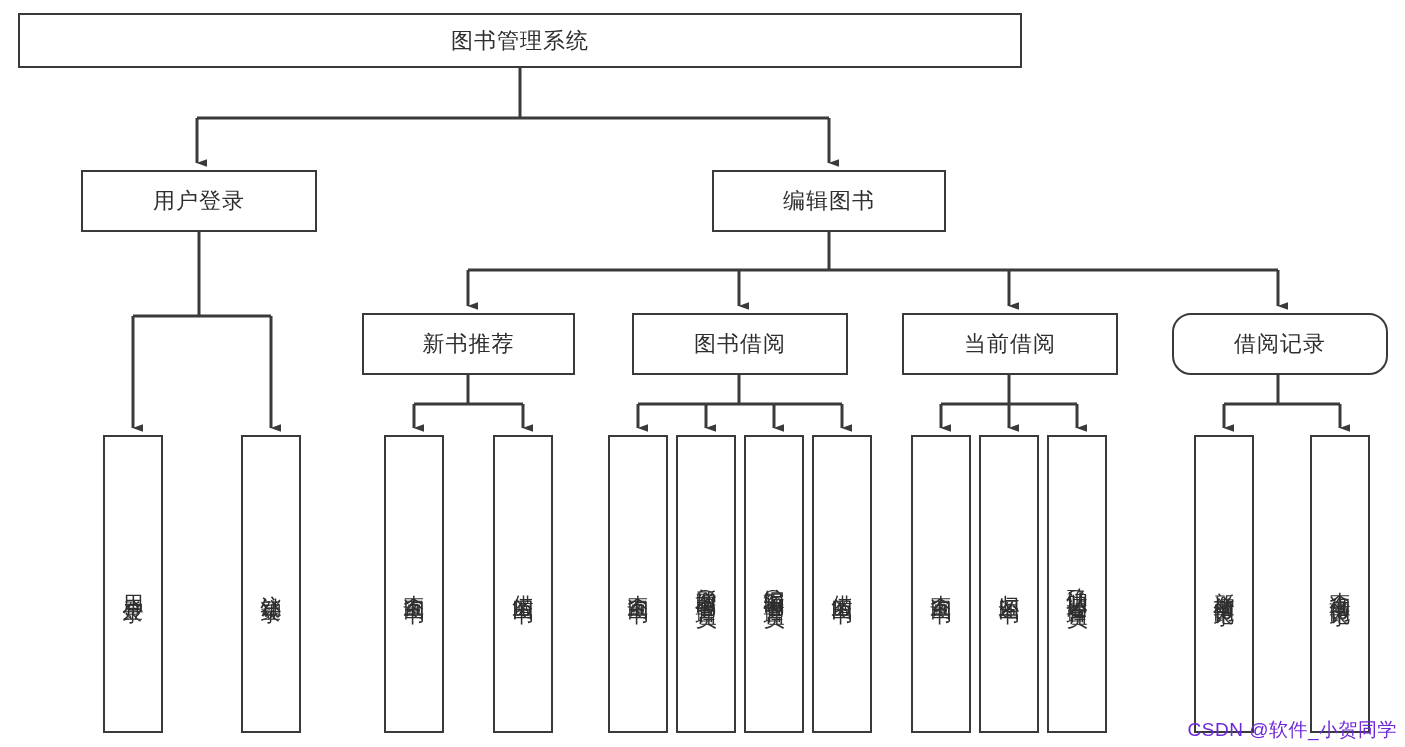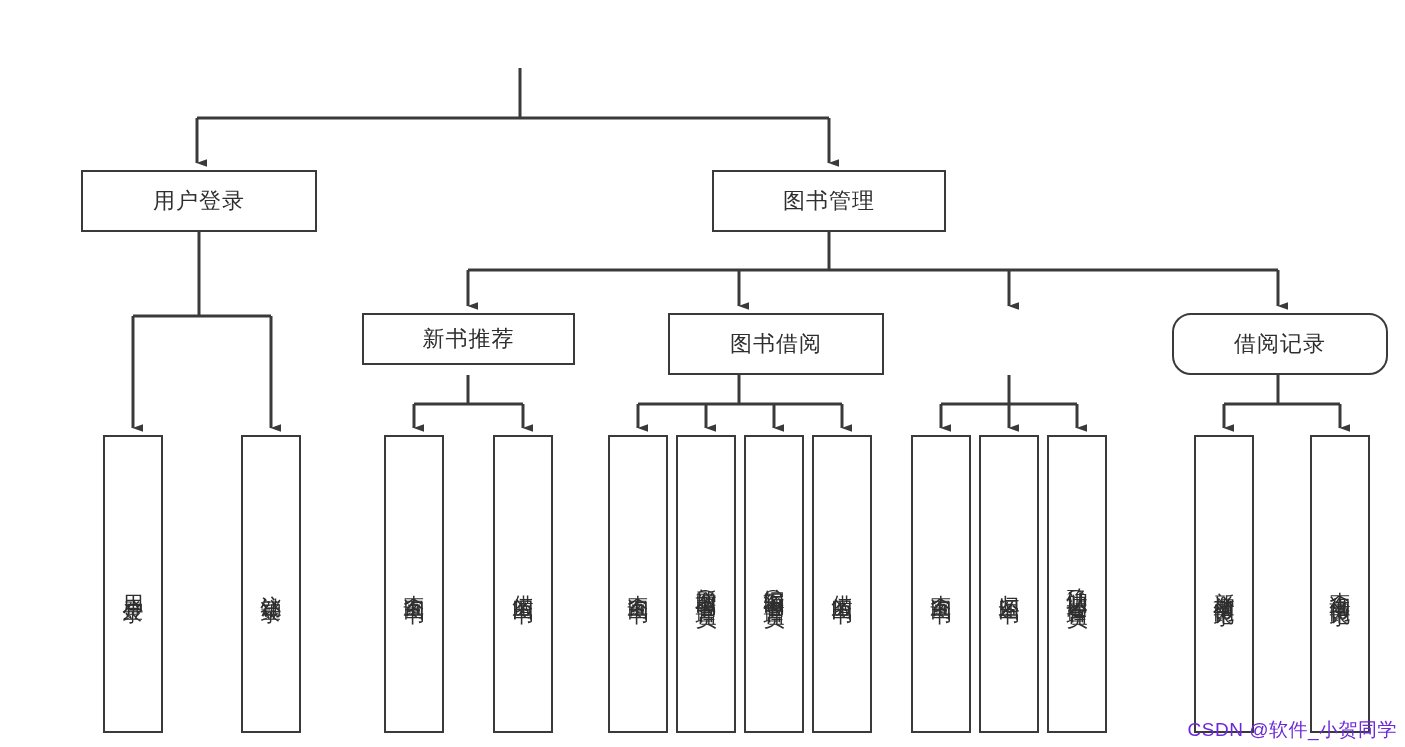--- a/index.html
+++ b/index.html
@@ -102,33 +102,39 @@
       <path d="M1009,404 L1009,428" marker-end="url(#arrow)"></path>
       <path d="M1077,404 L1077,428" marker-end="url(#arrow)"></path>
 
       <path d="M1278,375 L1278,404"></path>
       <path d="M1224,404 L1340,404"></path>
       <path d="M1224,404 L1224,428" marker-end="url(#arrow)"></path>
       <path d="M1340,404 L1340,428" marker-end="url(#arrow)"></path>
     </g>
   </svg>
 
+  <div class="node" style="left:18px;top:13px;width:1004px;height:55px;">
+    <span class="label">图书管理系统</span>
+  </div>
 
   <div class="node" style="left:81px;top:170px;width:236px;height:62px;">
     <span class="label">用户登录</span>
   </div>
   <div class="node" style="left:712px;top:170px;width:234px;height:62px;">
-    <span class="label">图书管理</span>
+    <span class="label">编辑图书</span>
   </div>
 
-  <div class="node" style="left:362px;top:313px;width:213px;height:52px;text-align:right;">
+  <div class="node" style="left:362px;top:313px;width:213px;height:62px;text-align:right;">
     <span class="label">新书推荐</span>
   </div>
-  <div class="node" style="left:632px;top:313px;width:216px;height:62px;margin-left:36px;">
+  <div class="node" style="left:632px;top:313px;width:216px;height:62px;">
     <span class="label">图书借阅</span>
+  </div>
+  <div class="node" style="left:902px;top:313px;width:216px;height:62px;">
+    <span class="label">当前借阅</span>
   </div>
   <div class="node" style="left:1172px;top:313px;width:216px;height:62px;border-radius:19px;">
     <span class="label">借阅记录</span>
   </div>
 
   <div class="node leaf" style="left:103px;top:435px;width:60px;height:298px;">
     <span class="label">用户登录</span>
   </div>
   <div class="node leaf" style="left:241px;top:435px;width:60px;height:298px;">
     <span class="label">注销登录</span>

